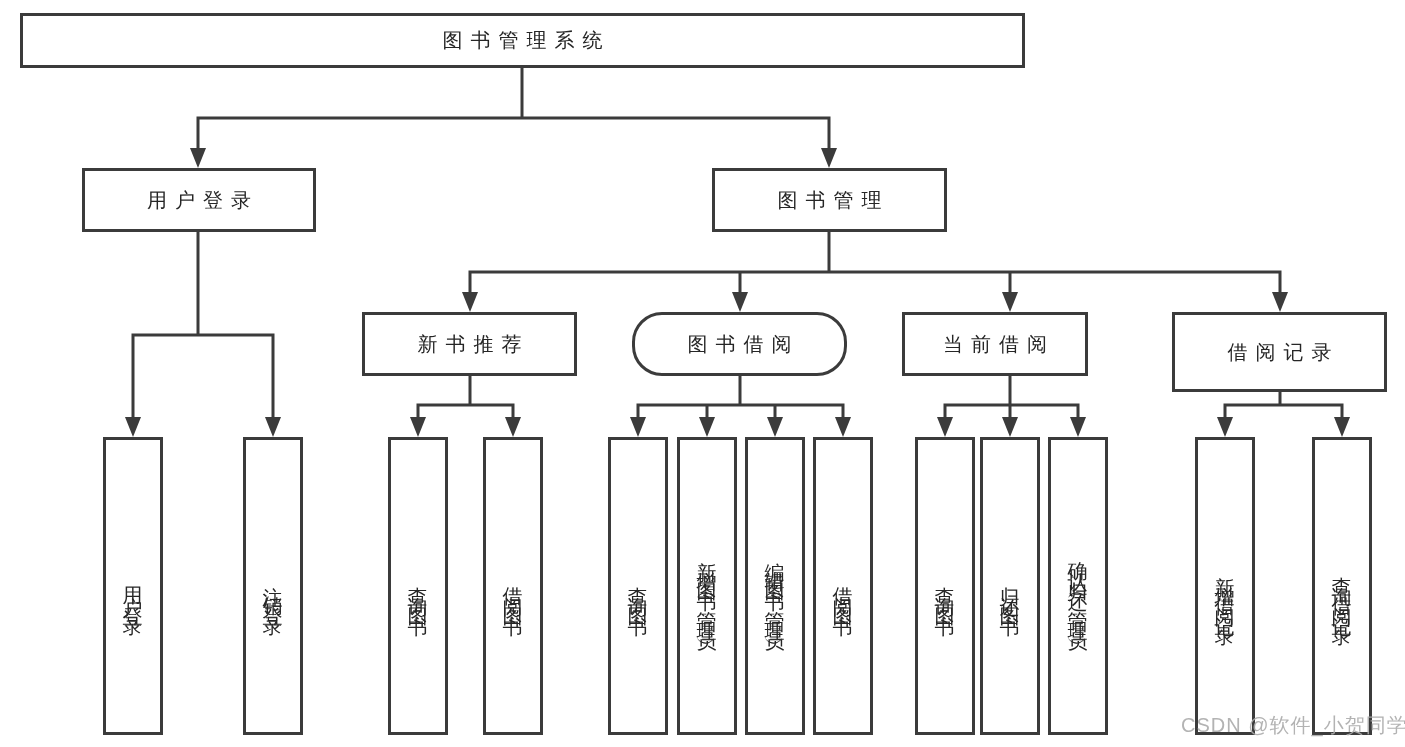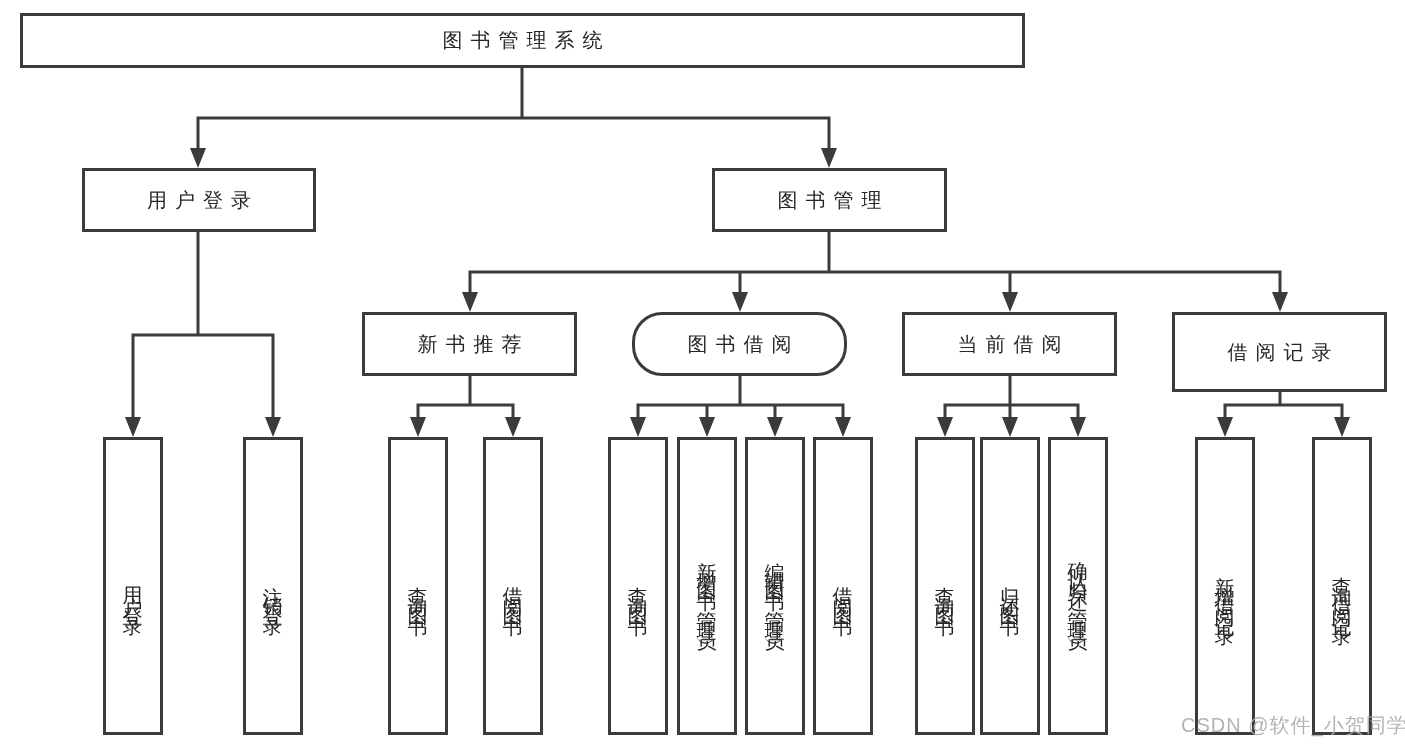--- a/index.html
+++ b/index.html
@@ -126,21 +126,21 @@
   <div class="box" style="left:712px; top:168px; width:235px; height:64px;">
     <span class="lbl">图书管理</span>
   </div>
 
   <div class="box" style="left:362px; top:312px; width:215px; height:64px;">
     <span class="lbl">新书推荐</span>
   </div>
   <div class="box" style="left:632px; top:312px; width:215px; height:64px;border-radius:30px;">
     <span class="lbl">图书借阅</span>
   </div>
-  <div class="box" style="left:902px; top:312px; width:215px; height:64px;">
+  <div class="box" style="left:902px; top:312px; width:186px; height:64px;">
     <span class="lbl">当前借阅</span>
   </div>
   <div class="box" style="left:1172px; top:312px; width:215px; height:80px;">
     <span class="lbl">借阅记录</span>
   </div>
 
   <div class="box leaf" style="left:103px; top:437px; width:60px; height:298px;">
     <span class="lbl">用户登录</span>
   </div>
   <div class="box leaf" style="left:243px; top:437px; width:60px; height:298px;">

